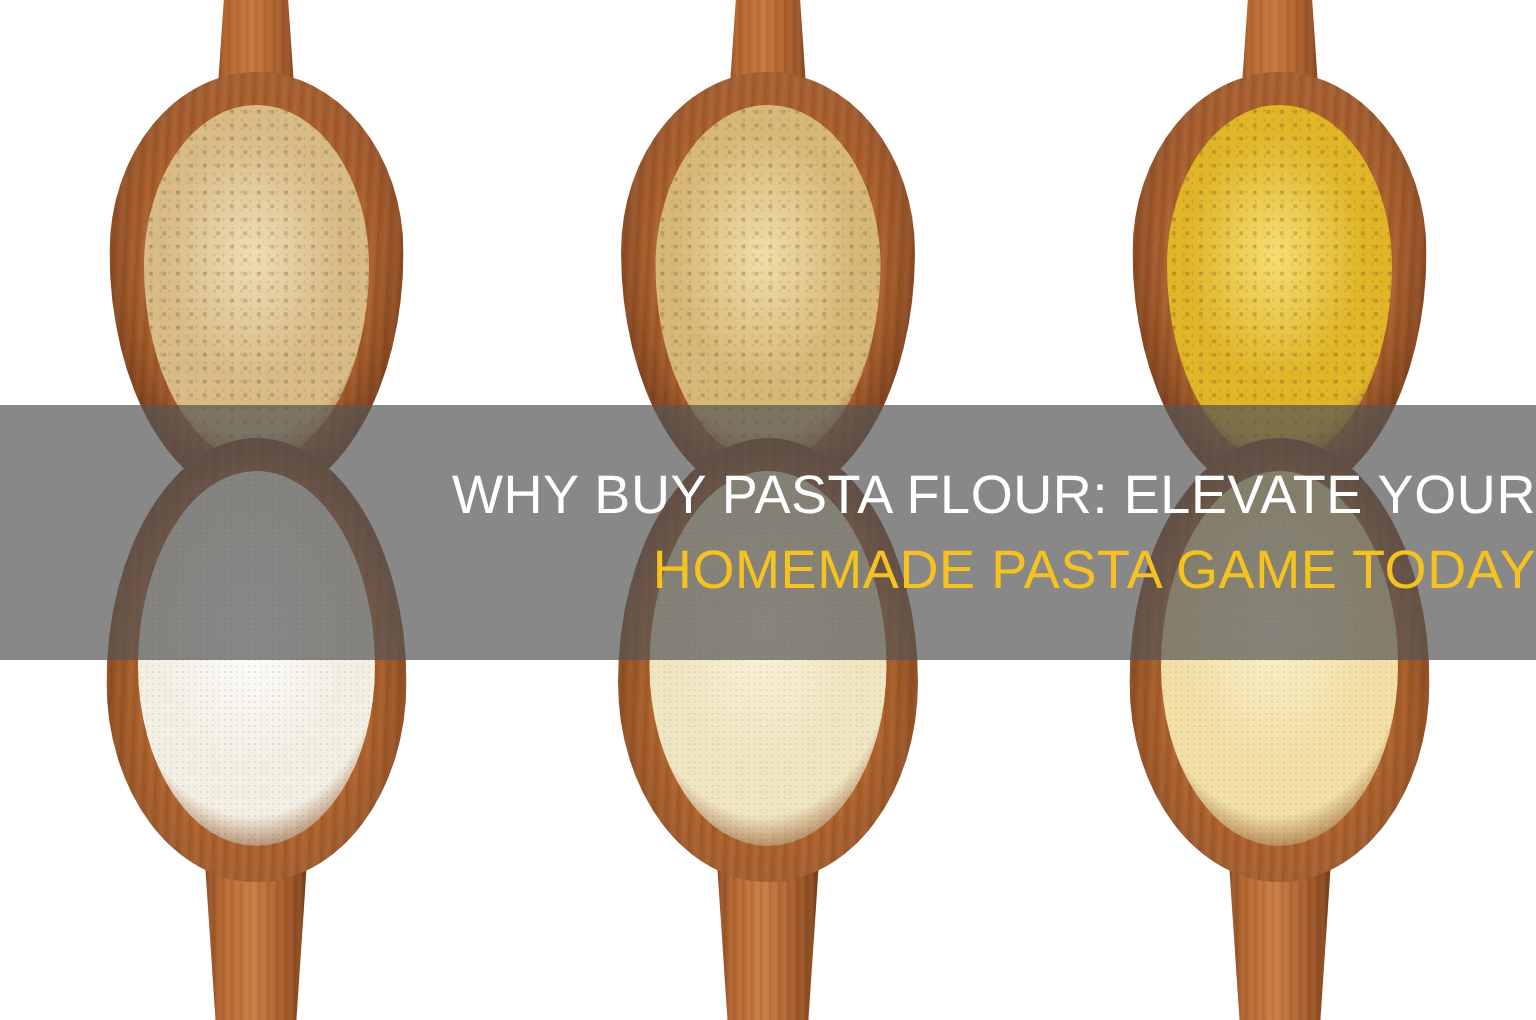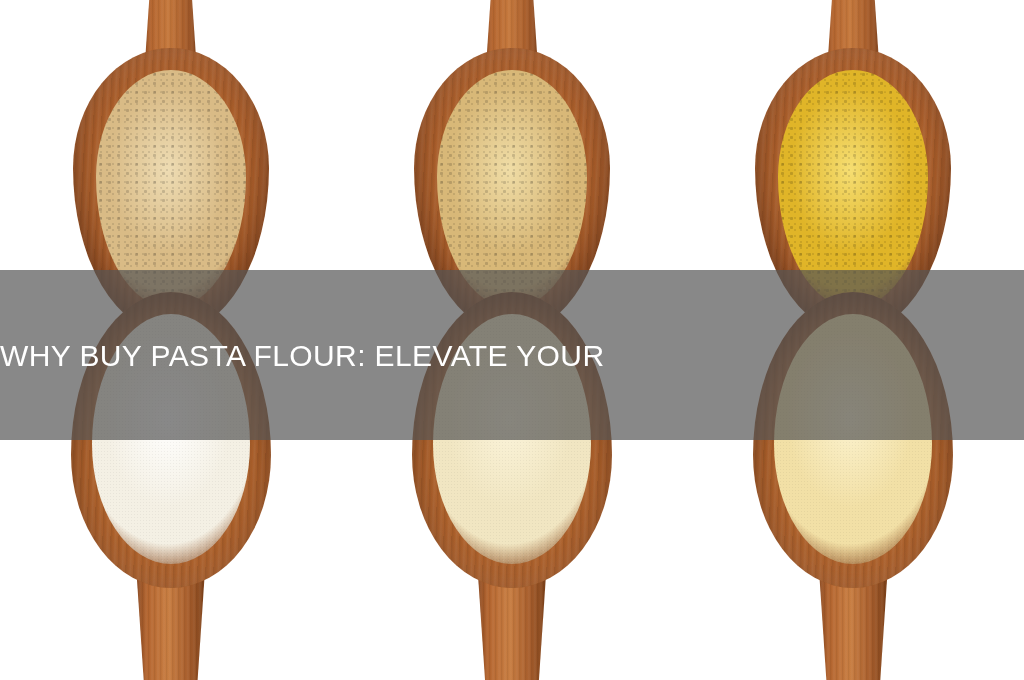--- a/index.html
+++ b/index.html
@@ -148,24 +148,24 @@
     height:170px;
     background:rgba(48,48,48,0.70);
     display:flex;
     flex-direction:column;
     align-items:center;
     justify-content:center;
     gap:10px;
   }
   .title-line {
     width:100%;
-    text-align:left;
+    text-align:right;
     font-family:"Liberation Sans", sans-serif;
     font-weight:400;
-    font-size:30px;
+    font-size:36px;
     letter-spacing:0.4px;
     line-height:1.1;
     white-space:nowrap;
   }
   #title-line-1 { color:#ffffff; }
   #title-line-2 { color:#f5c21f; }
 </style>
 </head>
 <body>
 
@@ -218,15 +218,16 @@
         <div class="handle"></div>
         <div class="bowl"></div>
         <div class="powder fine" style="background: radial-gradient(72% 64% at 48% 42%, rgb(251, 242, 206) 0%, rgb(242, 224, 166) 55%, rgb(242, 224, 166) 78%, rgba(0, 0, 0, 0.18) 100%);"></div>
       </div>
     </div>
 
   </div>
 
   <div id="overlay-band" style="background: rgba(86, 86, 86, 0.7); top: 270px; height: 170px;">
     <div class="title-line" id="title-line-1" style="color: rgb(255, 255, 255);">WHY BUY PASTA FLOUR: ELEVATE YOUR</div>
+    <div class="title-line" id="title-line-2" style="color: rgb(245, 194, 31);">HOMEMADE PASTA GAME TODAY</div>
   </div>
 
 </div>
 
 </body></html>

